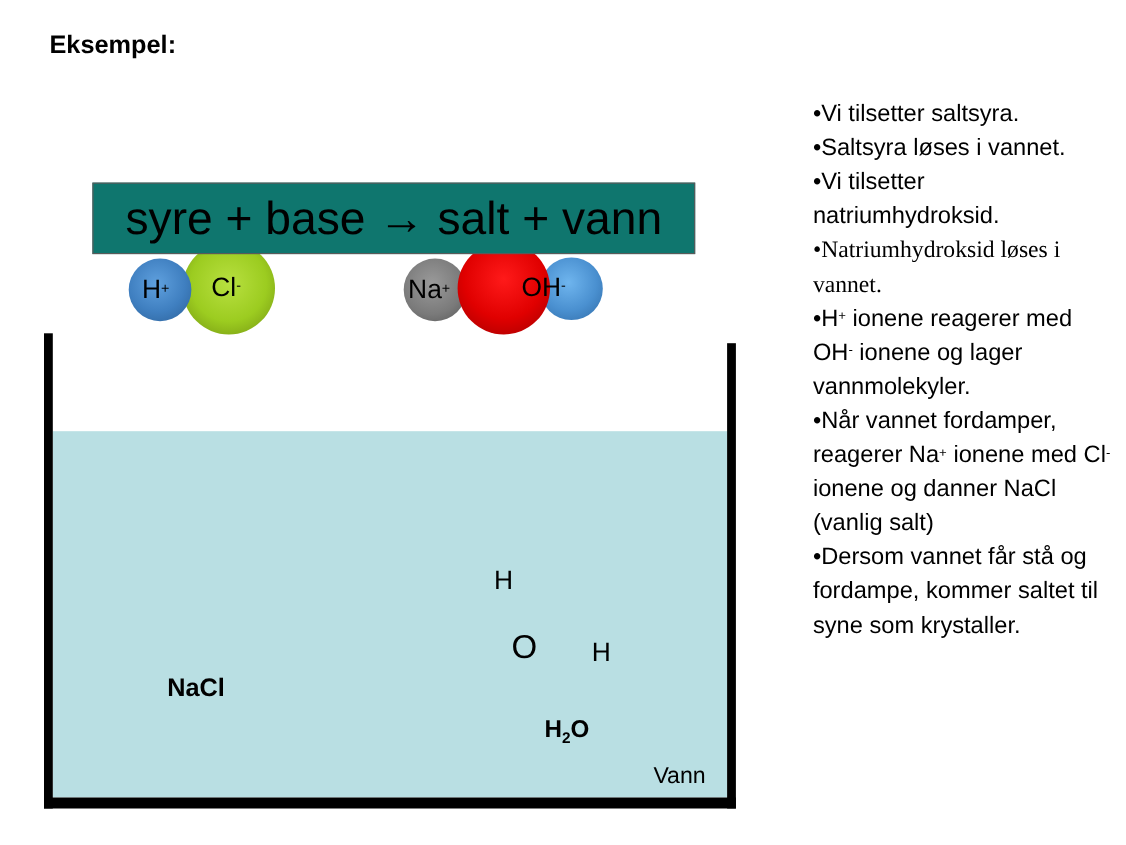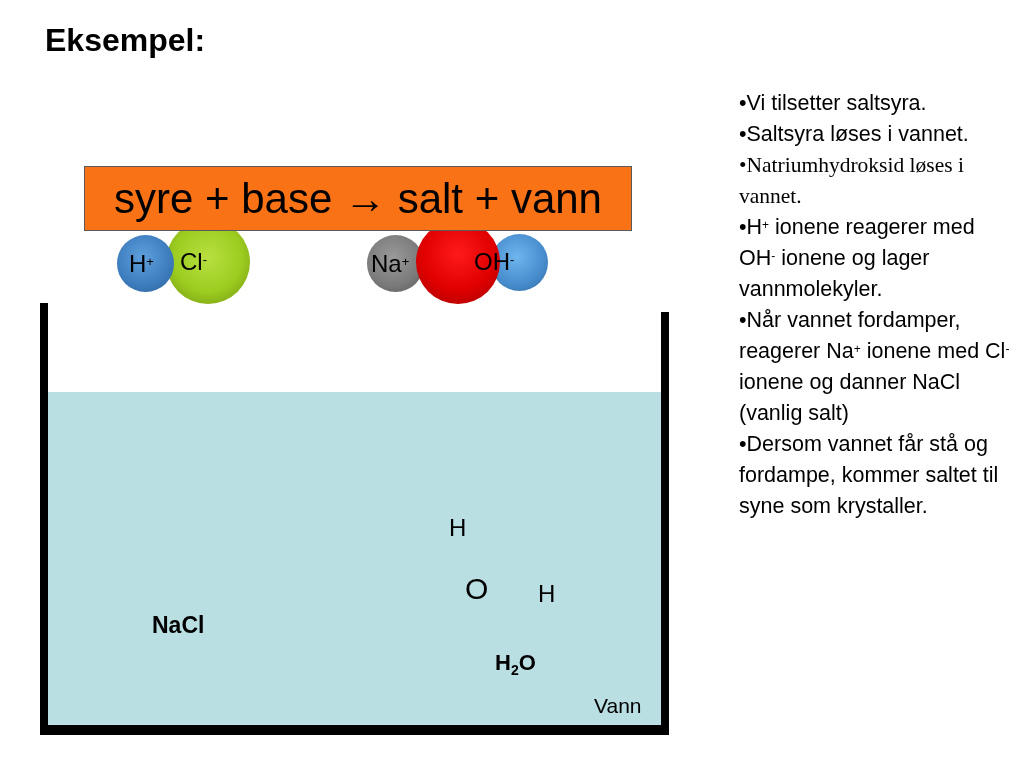--- a/index.html
+++ b/index.html
@@ -5,21 +5,21 @@
   html, body { margin: 0; padding: 0; }
   body {
     width: 1024px; height: 768px; position: relative; overflow: hidden;
     background: #ffffff;
     font-family: "Liberation Sans", sans-serif;
     color: #000;
   }
   .abs { position: absolute; }
   #title {
     left: 45px; top: 18px;
-    font-size: 32px; font-weight: bold; line-height: 44px;
+    font-size: 23px; font-weight: bold; line-height: 44px;
   }
   
   #water {
     left: 48px; top: 392px; width: 613px; height: 333px;
     background: #b9dfe3;
   }
   .wall { background: #000; }
   #wall-left { left: 40px; top: 303px; width: 8px; height: 432px; }
   #wall-right { left: 661px; top: 312px; width: 8px; height: 423px; }
   #wall-bottom { left: 40px; top: 725px; width: 629px; height: 10px; }
@@ -35,21 +35,21 @@
   #ball-o { left: 416px; top: 220px; width: 84px; height: 84px;
     background: radial-gradient(circle at 50% 40%, #ff1a1a 0%, #e00000 55%, #a00000 100%); }
   #ball-oh-h { left: 491px; top: 234px; width: 57px; height: 57px;
     background: radial-gradient(circle at 45% 40%, #6fb5ee 0%, #4a90d0 55%, #2f6aa5 100%); }
 
   .ion-label { font-size: 24px; line-height: 28px; white-space: nowrap; }
   .ion-label sup { font-size: 13px; vertical-align: top; position: relative; top: -2px; }
 
   #equation-box {
     left: 84px; top: 166px; width: 548px; height: 65px;
-    background: #f97316;
+    background: #0f766e;
     border: 1px solid #5a5a5a;
     box-sizing: border-box;
     font-size: 42px; line-height: 64px;
     text-align: center; white-space: nowrap;
   }
 
   .water-text { font-size: 24px; line-height: 28px; }
   #nacl { left: 152px; top: 612px; font-size: 23px; font-weight: bold; }
   #h2o { left: 458px; top: 650px; font-size: 22px; font-weight: bold; margin-left: 37px; }
   #h2o sub { font-size: 14px; vertical-align: baseline; position: relative; top: 5px; }
@@ -71,21 +71,21 @@
   <div id="water" class="abs"></div>
   <div id="wall-left" class="abs wall"></div>
   <div id="wall-right" class="abs wall"></div>
   <div id="wall-bottom" class="abs wall"></div>
 </div>
 
 <div>
   <div id="ball-cl" class="abs ball"></div>
   <div id="ball-h" class="abs ball"></div>
   <div class="abs ion-label" style="left:129px; top:250px;"><span>H</span><sup>+</sup></div>
-  <div class="abs ion-label" style="left:180px; top:248px;text-align:right;"><span>Cl</span><sup>-</sup></div>
+  <div class="abs ion-label" style="left:192px; top:248px;text-align:right;"><span>Cl</span><sup>-</sup></div>
 </div>
 
 <div>
   <div id="ball-na" class="abs ball"></div>
   <div id="ball-oh-h" class="abs ball"></div>
   <div id="ball-o" class="abs ball"></div>
   <div class="abs ion-label" style="left:371px; top:250px;text-align:center;"><span>Na</span><sup>+</sup></div>
   <div class="abs ion-label" style="left:474px; top:248px;"><span>OH</span><sup>-</sup></div>
 </div>
 
@@ -94,17 +94,18 @@
 <div class="abs water-text" style="left:449px; top:514px;">H</div>
 <div class="abs water-text" style="left:465px; top:572px; font-size:30px; line-height:34px;">O</div>
 <div class="abs water-text" style="left:538px; top:580px;">H</div>
 <div id="nacl" class="abs">NaCl</div>
 <div id="h2o" class="abs"><span>H</span><sub>2</sub><span>O</span></div>
 <div id="vann-label" class="abs">Vann</div>
 
 <div id="bullets" class="abs">
   <p class="item"><span>•Vi tilsetter saltsyra.</span></p>
   <p class="item"><span>•Saltsyra løses i vannet.</span></p>
+  <p class="item" style="width:150px;"><span>•Vi tilsetter natriumhydroksid.</span></p>
   <p class="item" style="width:285px;font-family:Liberation Serif, serif;"><span>•Natriumhydroksid løses i vannet.</span></p>
   <p class="item" style="width:240px;"><span>•H</span><sup>+</sup><span> ionene reagerer med OH</span><sup>-</sup><span> ionene og lager vannmolekyler.</span></p>
   <p class="item" style="width:275px;"><span>•Når vannet fordamper, reagerer Na</span><sup>+</sup><span> ionene med Cl</span><sup>-</sup><span> ionene og danner NaCl (vanlig salt)</span></p>
   <p class="item" style="width:280px;"><span>•Dersom vannet får stå og fordampe, kommer saltet til syne som krystaller.</span></p>
 </div>
 
 </body></html>

